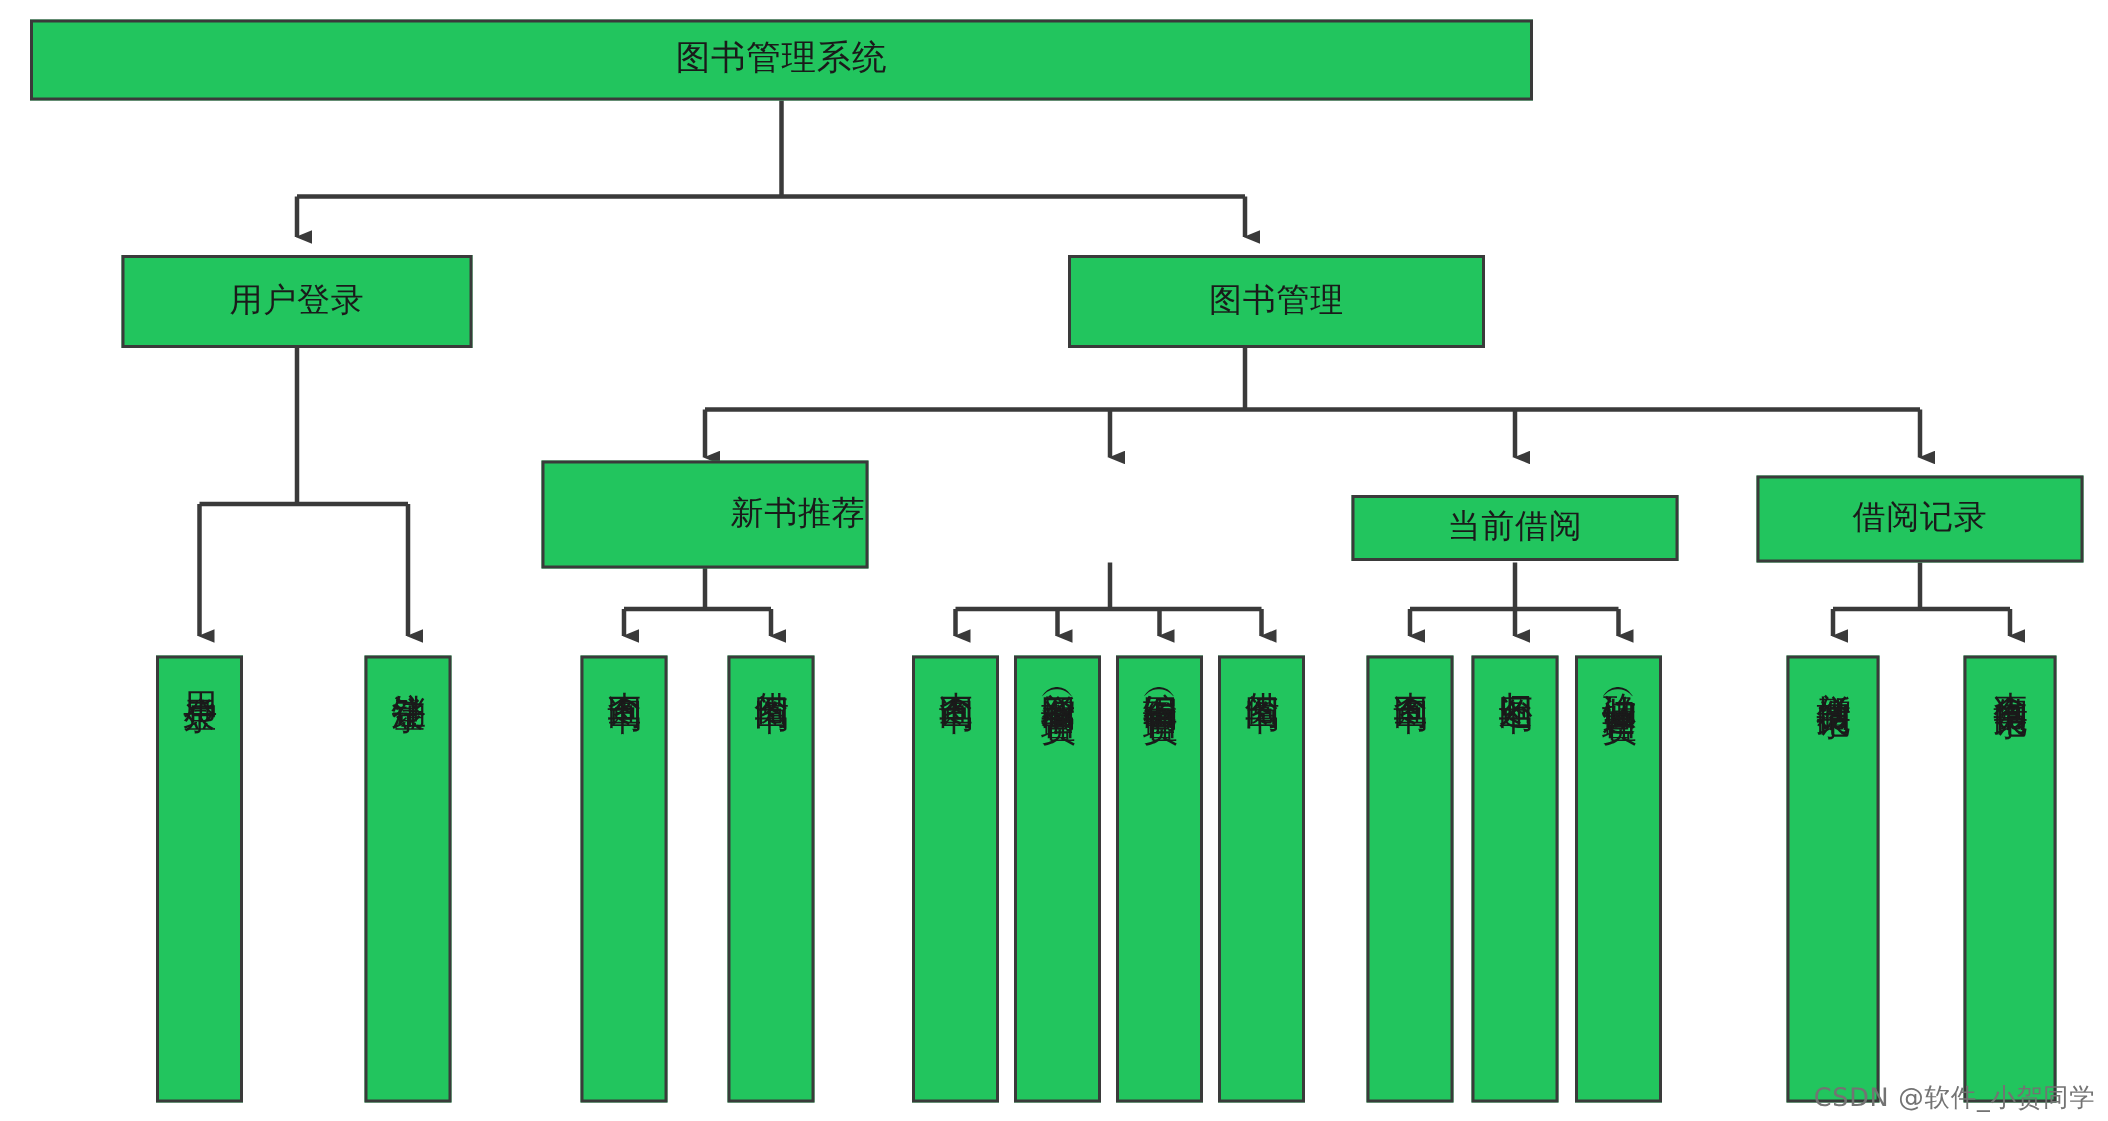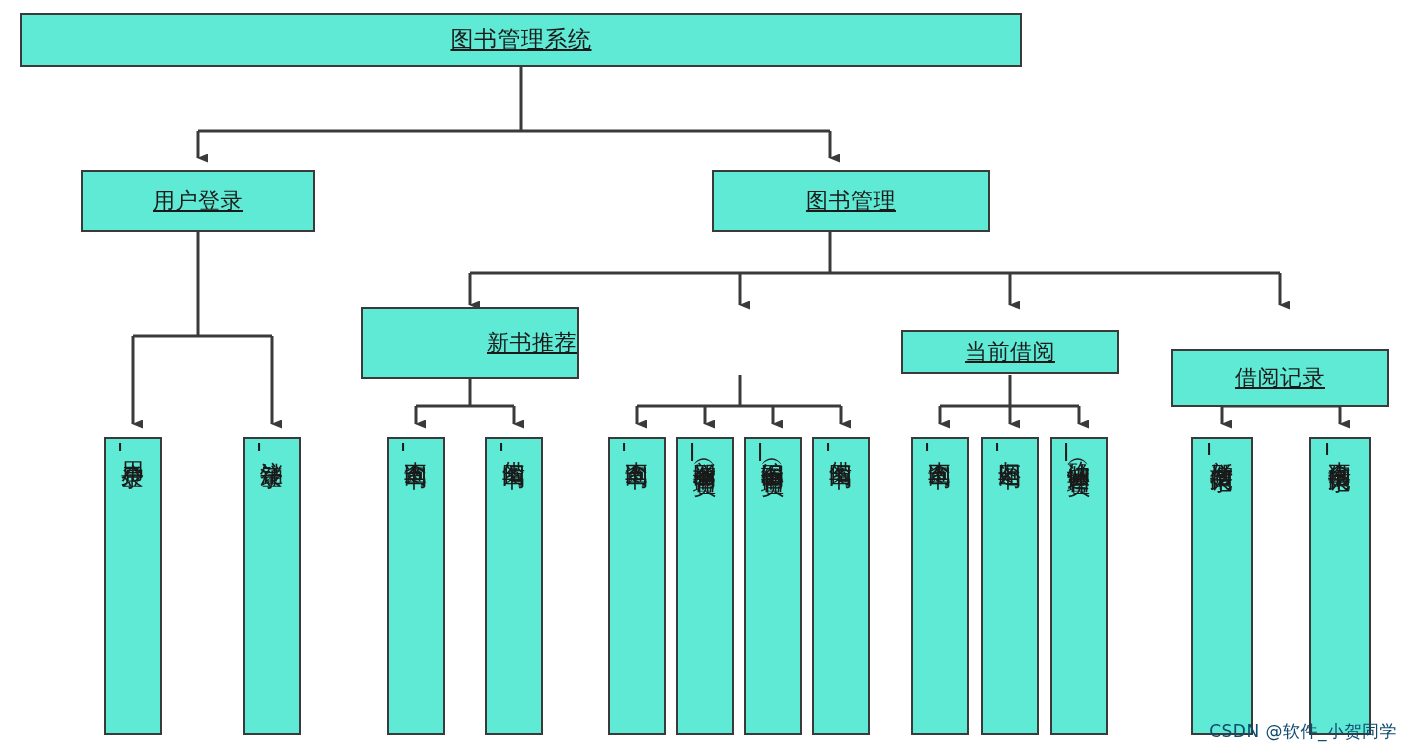--- a/index.html
+++ b/index.html
@@ -23,27 +23,26 @@
     position: absolute;
     top: 0;
     left: 0;
     width: 1405px;
     height: 747px;
     pointer-events: none;
   }
   .node {
     position: absolute;
     box-sizing: border-box;
-    background: #5eead4;
+    background: #22c55e;
     border: 2px solid #3a3a3a;
     display: flex;
     align-items: center;
     justify-content: center;
     color: #1a1a1a;
-    text-decoration: underline;
   }
   .node .label {
     display: block;
     text-align: center;
     line-height: 1.18;
     white-space: pre-wrap;
   }
   .node-horizontal .label {
     font-size: 22px;
     letter-spacing: 0.5px;
@@ -62,21 +61,21 @@
     font-size: 23px;
     line-height: 1.05;
     letter-spacing: 2px;
     white-space: nowrap;
   }
   .watermark {
     position: absolute;
     right: 8px;
     bottom: 4px;
     font-size: 17px;
-    color: #0c4a6e;
+    color: #737373;
     letter-spacing: 0.5px;
     user-select: none;
   }
 </style>
 </head>
 <body>
 
 <div id="diagram-root">
 
   <svg class="edge-layer" viewBox="0 0 1405 747">
@@ -144,21 +143,21 @@
   <div class="node node-horizontal" style="left:712px; top:170px; width:278px; height:62px;">
     <span class="label">图书管理</span>
   </div>
 
   <div class="node node-horizontal" style="left:361px; top:307px; width:218px; height:72px;justify-content:flex-end;">
     <span class="label">新书推荐</span>
   </div>
   <div class="node node-horizontal" style="left:901px; top:330px; width:218px; height:44px;justify-content:center;">
     <span class="label">当前借阅</span>
   </div>
-  <div class="node node-horizontal" style="left:1171px; top:317px; width:218px; height:58px;margin-top:32px;">
+  <div class="node node-horizontal" style="left:1171px; top:317px; width:218px; height:58px;">
     <span class="label">借阅记录</span>
   </div>
 
   <div class="node node-vertical" style="left:104px; top:437px; width:58px; height:298px;">
     <span class="label">用户登录</span>
   </div>
   <div class="node node-vertical" style="left:243px; top:437px; width:58px; height:298px;">
     <span class="label">注销登录</span>
   </div>
 

